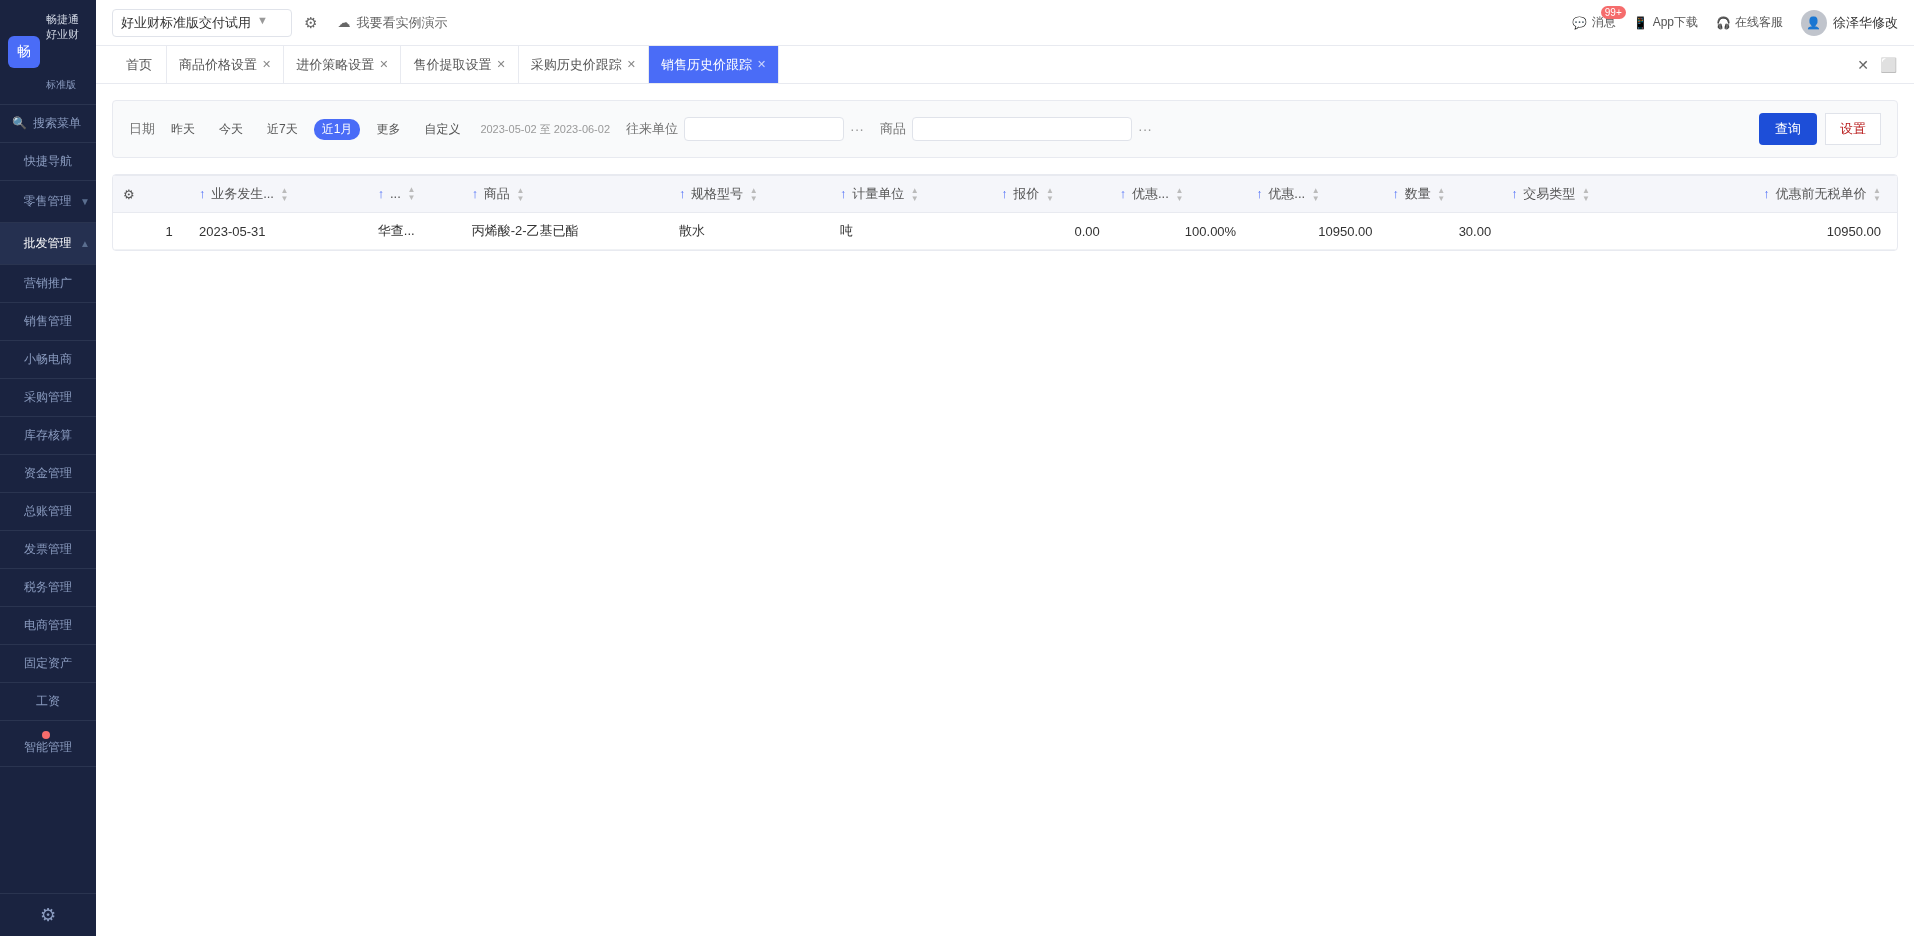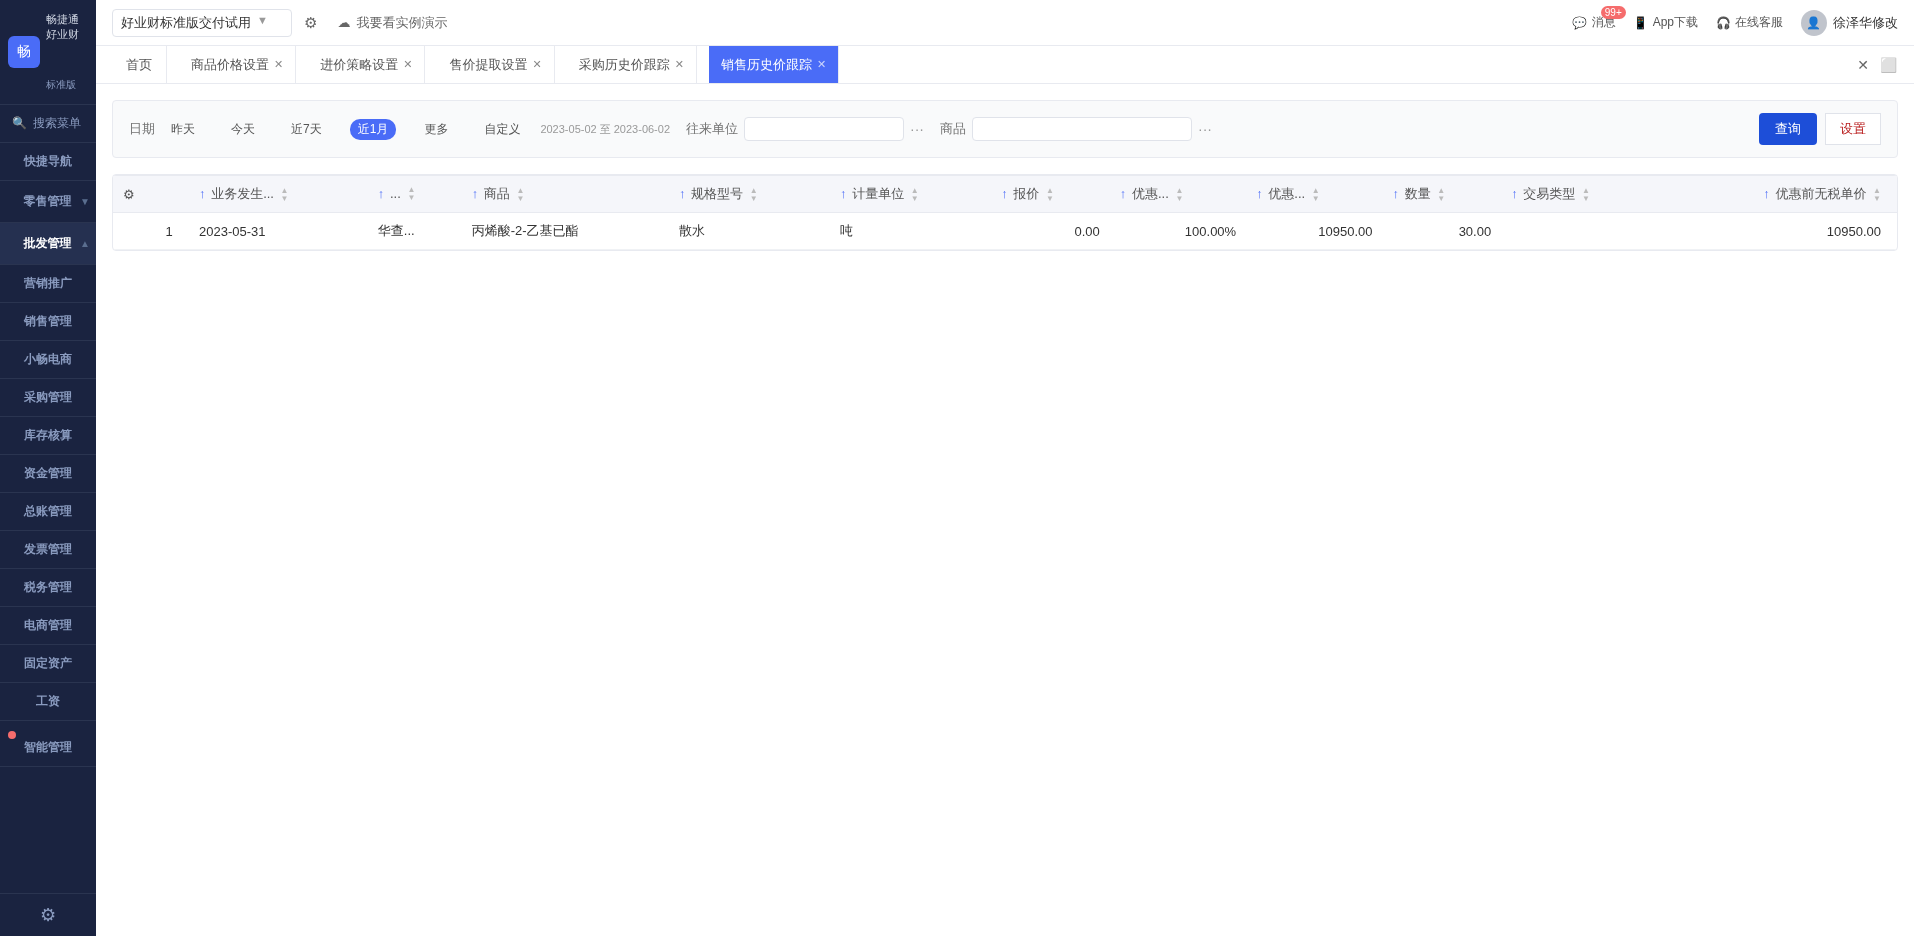--- a/index.html
+++ b/index.html
@@ -52,26 +52,26 @@
       gap: 6px;
       border-bottom: 1px solid #2a3450;
     }
     .sidebar-nav-item {
       padding: 10px 8px;
       font-size: 12px;
       color: #8a9bbf;
       cursor: pointer;
       text-align: center;
       display: flex;
+      align-items: center;
       justify-content: center;
       gap: 0;
       flex-direction: column;
       border-bottom: 1px solid #2a3450;
       position: relative;
-      font-weight: bold;
     }
     .sidebar-nav-item.active { color: #fff; background: #253050; }
     .sidebar-nav-item .nav-label { font-size: 12px; }
     .sidebar-nav-item .nav-arrow {
       position: absolute;
       right: 6px;
       top: 50%;
       transform: translateY(-50%);
       font-size: 10px;
       color: #5a6e8f;
@@ -184,21 +184,21 @@
 
     
     .tabbar {
       background: #fff;
       display: flex;
       align-items: center;
       padding: 0 16px;
       height: 38px;
       border-bottom: 1px solid #e8eaf0;
       flex-shrink: 0;
-      gap: 12px;
+      gap: 0;
       overflow-x: auto;
     }
     .tab-item {
       display: flex;
       align-items: center;
       gap: 5px;
       padding: 0 12px;
       height: 38px;
       font-size: 13px;
       color: #555;
@@ -306,21 +306,21 @@
       gap: 8px;
     }
     .filter-label {
       font-size: 13px;
       color: #737373;
       white-space: nowrap;
     }
     .date-btns {
       display: flex;
       align-items: center;
-      gap: 20px;
+      gap: 8px;
     }
     .date-btn {
       padding: 2px 8px;
       font-size: 12px;
       color: #555;
       cursor: pointer;
       border-radius: 10px;
     }
     .date-btn.active {
       background: #4a6cf7;

